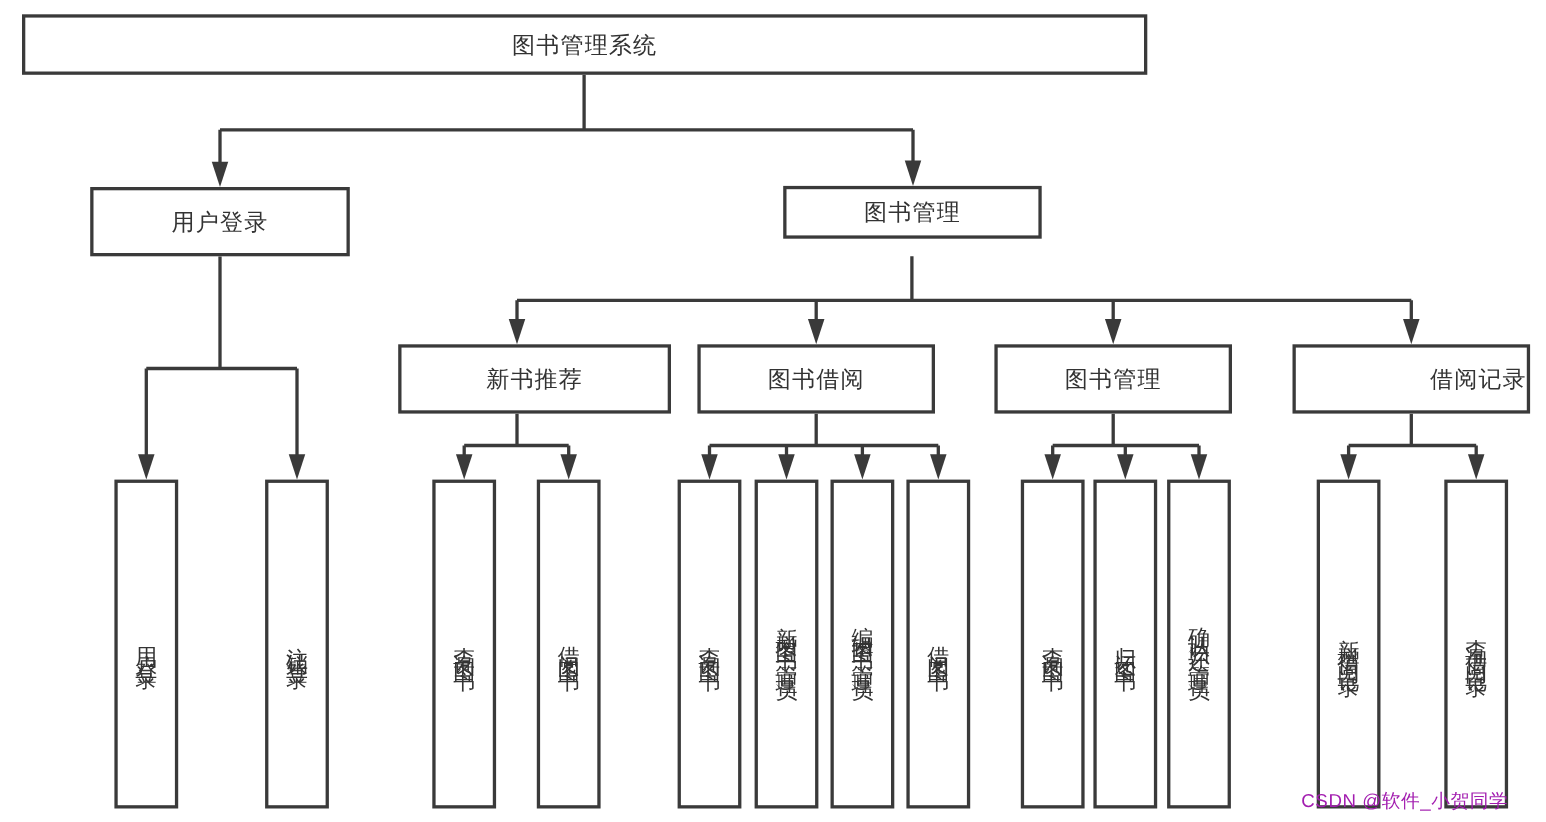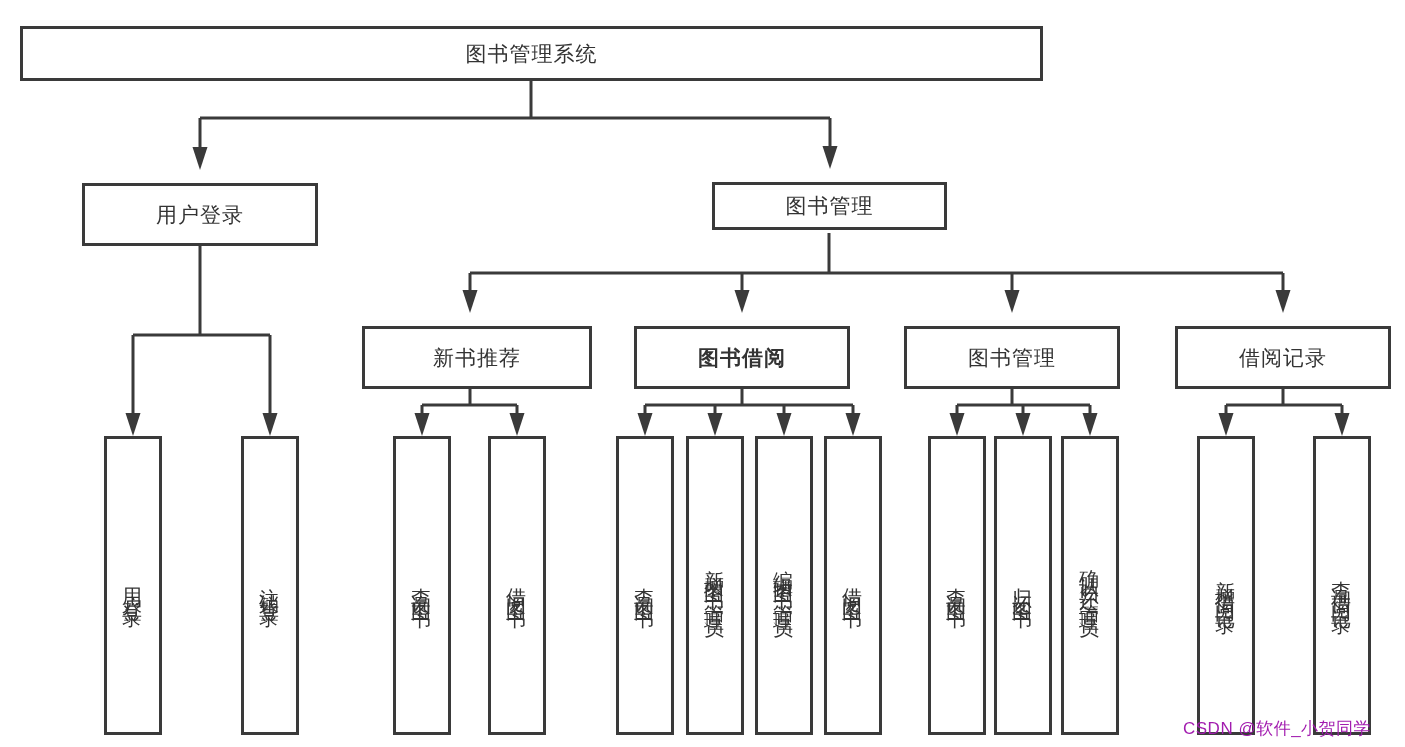--- a/index.html
+++ b/index.html
@@ -26,21 +26,20 @@
     box-sizing: border-box;
     border: 3px solid #3a3a3a;
     background: #ffffff;
     display: flex;
     align-items: center;
     justify-content: center;
     color: #333333;
     font-size: 21px;
     z-index: 2;
     letter-spacing: 1px;
-    margin-top: 13px;
   }
   .vbox {
     position: absolute;
     box-sizing: border-box;
     border: 3px solid #3a3a3a;
     background: #ffffff;
     top: 436px;
     width: 58px;
     height: 299px;
     display: flex;
@@ -52,24 +51,24 @@
     writing-mode: vertical-lr;
     text-orientation: mixed;
     white-space: nowrap;
     font-size: 20px;
     letter-spacing: 7px;
     color: #333333;
   }
   .root  { left: 20px;  top: 13px;  width: 1023px; height: 55px; }
   .l2a   { left: 82px;  top: 170px; width: 236px;  height: 63px; }
   .l2b   { left: 712px; top: 169px; width: 235px;  height: 48px; }
-  .l3a   { left: 362px;  top: 313px; width: 230px; height: 63px; }
-  .l3b   { left: 634px;  top: 313px; width: 216px; height: 63px; font-weight: bold; }
+  .l3a   { left: 362px;  top: 313px; width: 248px; height: 63px; }
+  .l3b   { left: 634px;  top: 313px; width: 216px; height: 63px; }
   .l3c   { left: 904px;  top: 313px; width: 216px; height: 63px; }
-  .l3d   { left: 1175px; top: 313px; width: 216px; height: 63px; }
+  .l3d   { left: 1175px; top: 313px; width: 216px; height: 63px; justify-content: flex-end; }
   .lf1  { left: 104px; }
   .lf2  { left: 241px; }
   .lf3  { left: 393px; }
   .lf4  { left: 488px; }
   .lf5  { left: 616px; }
   .lf6  { left: 686px; }
   .lf7  { left: 755px; }
   .lf8  { left: 824px; }
   .lf9  { left: 928px; }
   .lf10 { left: 994px; }

